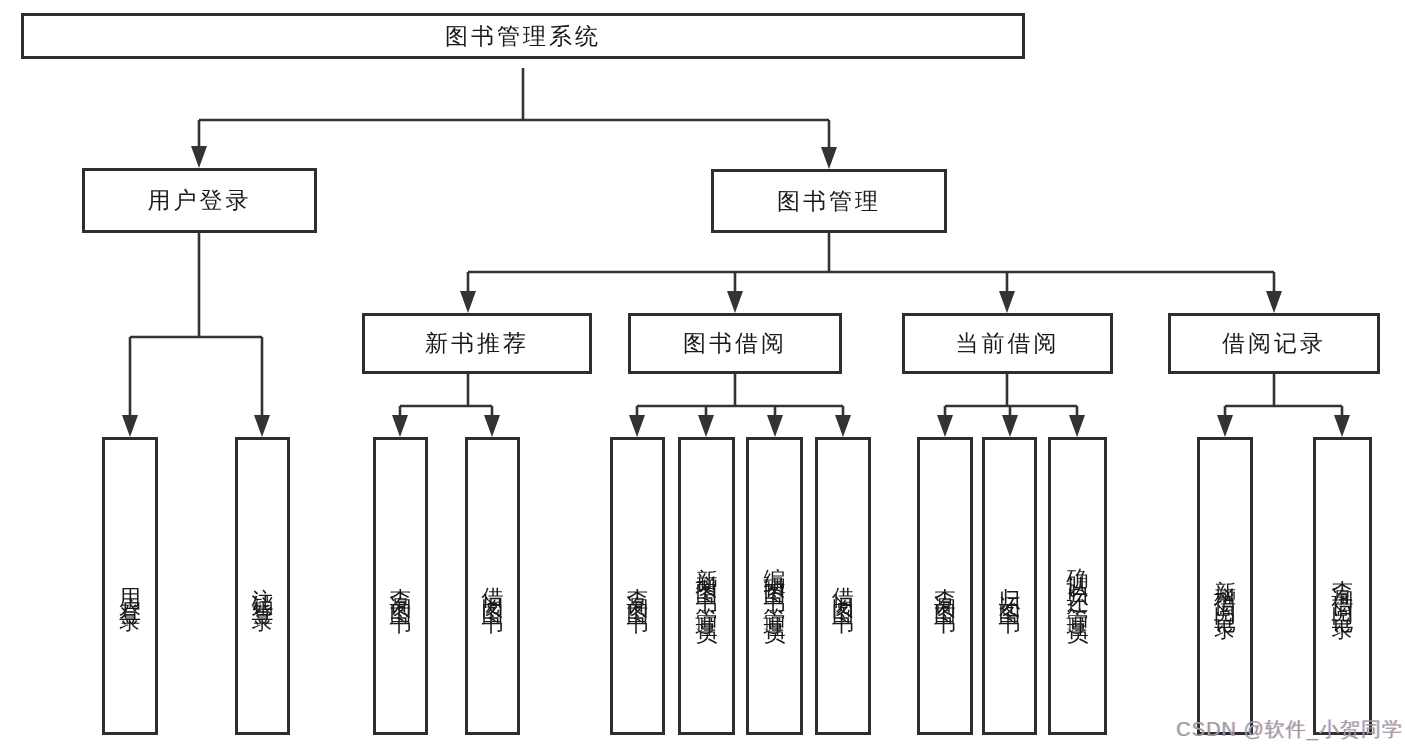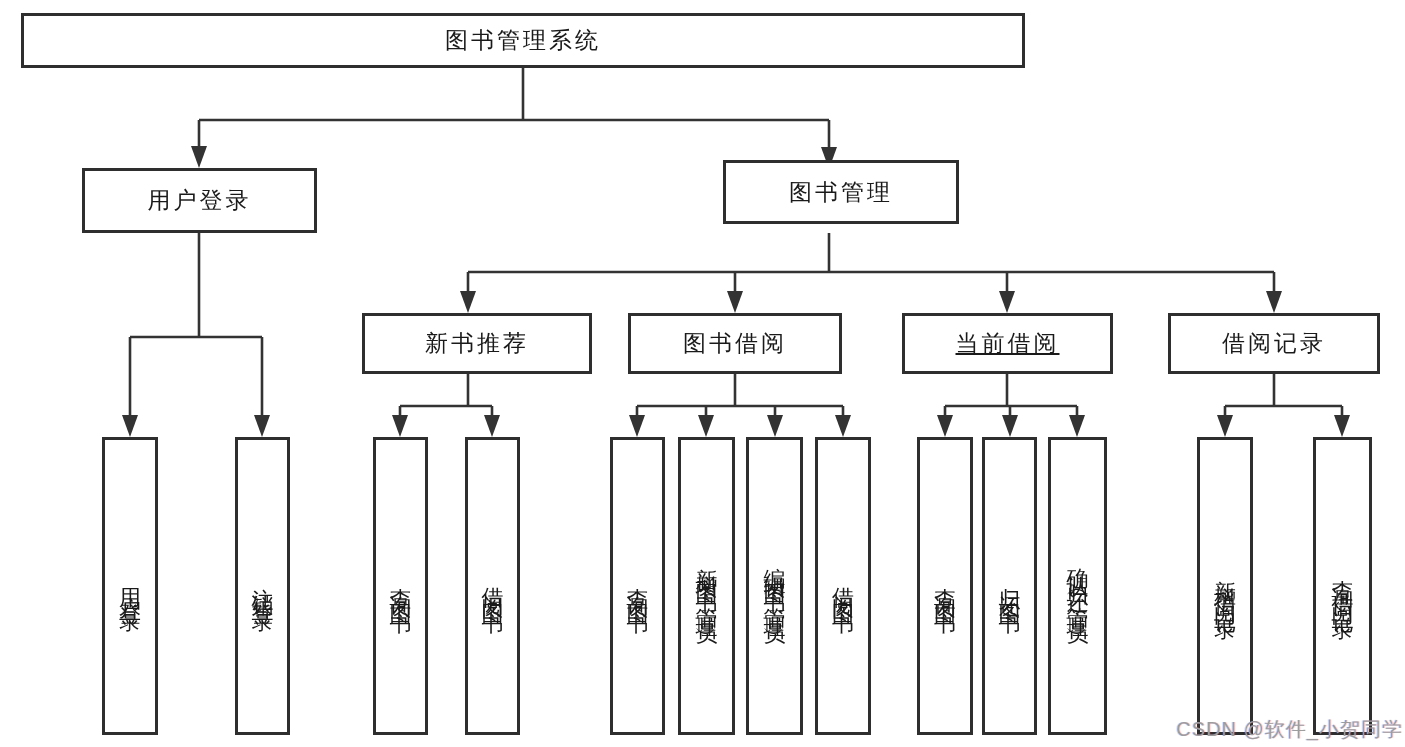--- a/index.html
+++ b/index.html
@@ -108,38 +108,38 @@
     <g>
       <line x1="1274" y1="374" x2="1274" y2="406"></line>
       <line x1="1225" y1="406" x2="1342" y2="406"></line>
       <line x1="1225" y1="406" x2="1225" y2="417"></line>
       <line x1="1342" y1="406" x2="1342" y2="417"></line>
       <polygon points="1217,415 1233,415 1225,437"></polygon>
       <polygon points="1334,415 1350,415 1342,437"></polygon>
     </g>
   </svg>
 
-  <div class="node hnode" style="left:21px; top:13px; width:1004px; height:55px;">
+  <div class="node hnode" style="left:21px; top:13px; width:1004px; height:46px;">
     <span>图书管理系统</span>
   </div>
 
   <div class="node hnode" style="left:82px; top:168px; width:235px; height:65px;">
     <span>用户登录</span>
   </div>
-  <div class="node hnode" style="left:711px; top:160px; width:236px; height:64px;margin-left:12px;">
+  <div class="node hnode" style="left:711px; top:169px; width:236px; height:64px;">
     <span>图书管理</span>
   </div>
 
   <div class="node hnode" style="left:362px; top:313px; width:230px; height:61px;">
     <span>新书推荐</span>
   </div>
   <div class="node hnode" style="left:628px; top:313px; width:214px; height:61px;">
     <span>图书借阅</span>
   </div>
-  <div class="node hnode" style="left:902px; top:313px; width:211px; height:61px;text-decoration:underline;">
+  <div class="node hnode" style="left:902px; top:313px; width:211px; height:61px;">
     <span>当前借阅</span>
   </div>
   <div class="node hnode" style="left:1168px; top:313px; width:212px; height:61px;">
     <span>借阅记录</span>
   </div>
 
   <div class="node leaf" style="left:102px; width:56px;">
     <span class="vtext">用户登录</span>
   </div>
   <div class="node leaf" style="left:235px; width:55px;">

